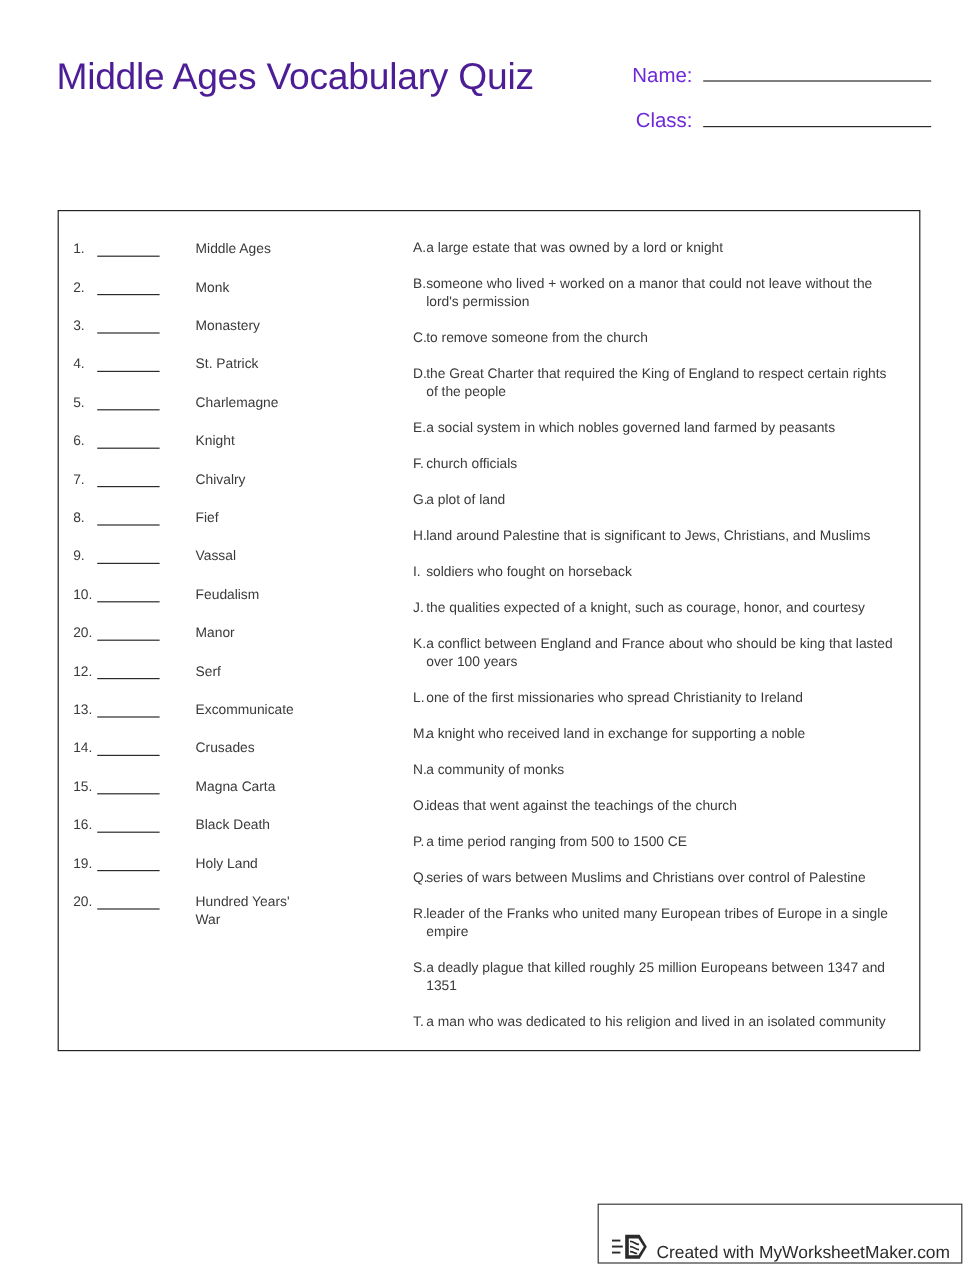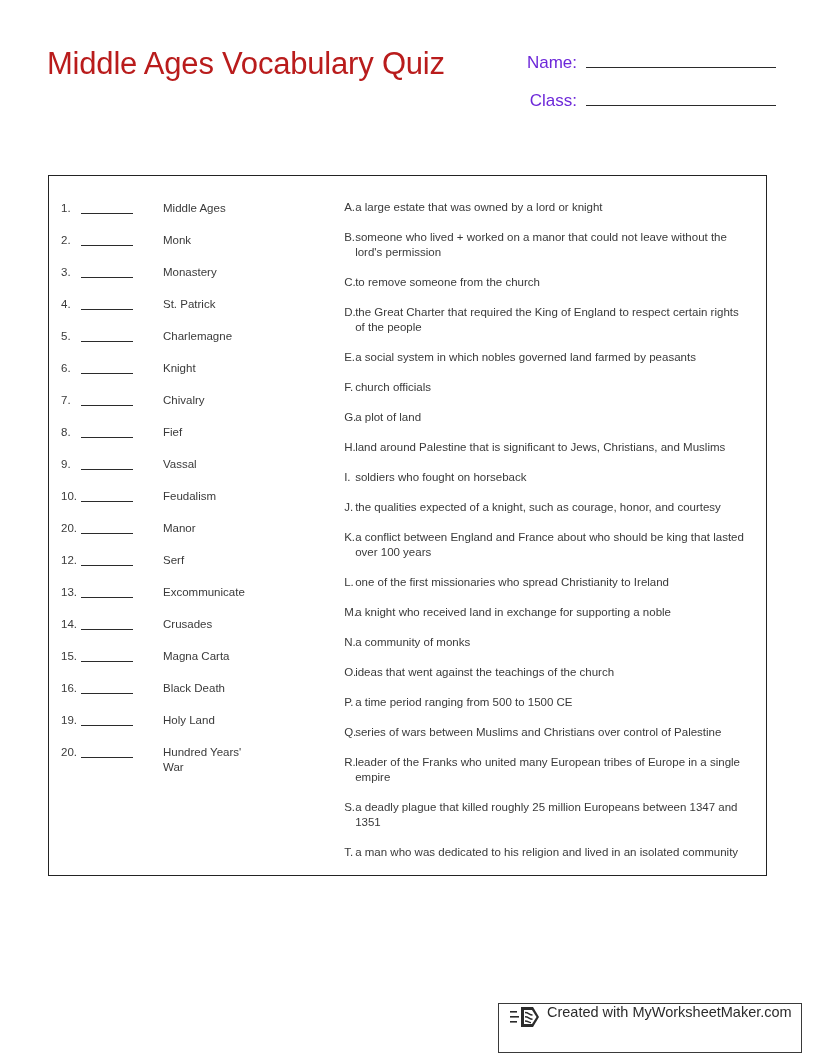--- a/index.html
+++ b/index.html
@@ -26,21 +26,21 @@
     height: 150px;
   }
   #title {
     position: absolute;
     left: 47px;
     top: 44px;
     width: 400px;
     font-size: 31px;
     line-height: 40px;
     font-weight: 400;
-    color: #b91c1c;
+    color: #4c1d95;
     letter-spacing: -0.2px;
   }
   #name-class {
     position: absolute;
     left: 486px;
     top: 48px;
     width: 290px;
   }
   .field-row {
     display: flex;
@@ -140,21 +140,21 @@
   
   #footer-badge {
     position: absolute;
     left: 498px;
     top: 1003px;
     width: 304px;
     height: 50px;
     border: 1.3px solid #3a3a3a;
     box-sizing: border-box;
     display: flex;
-    align-items: flex-start;
+    align-items: flex-end;
     background: #ffffff;
   }
   #badge-logo {
     flex: 0 0 40px;
     width: 40px;
     height: 26px;
     margin-left: 8px;
     display: flex;
     align-items: center;
     justify-content: center;

